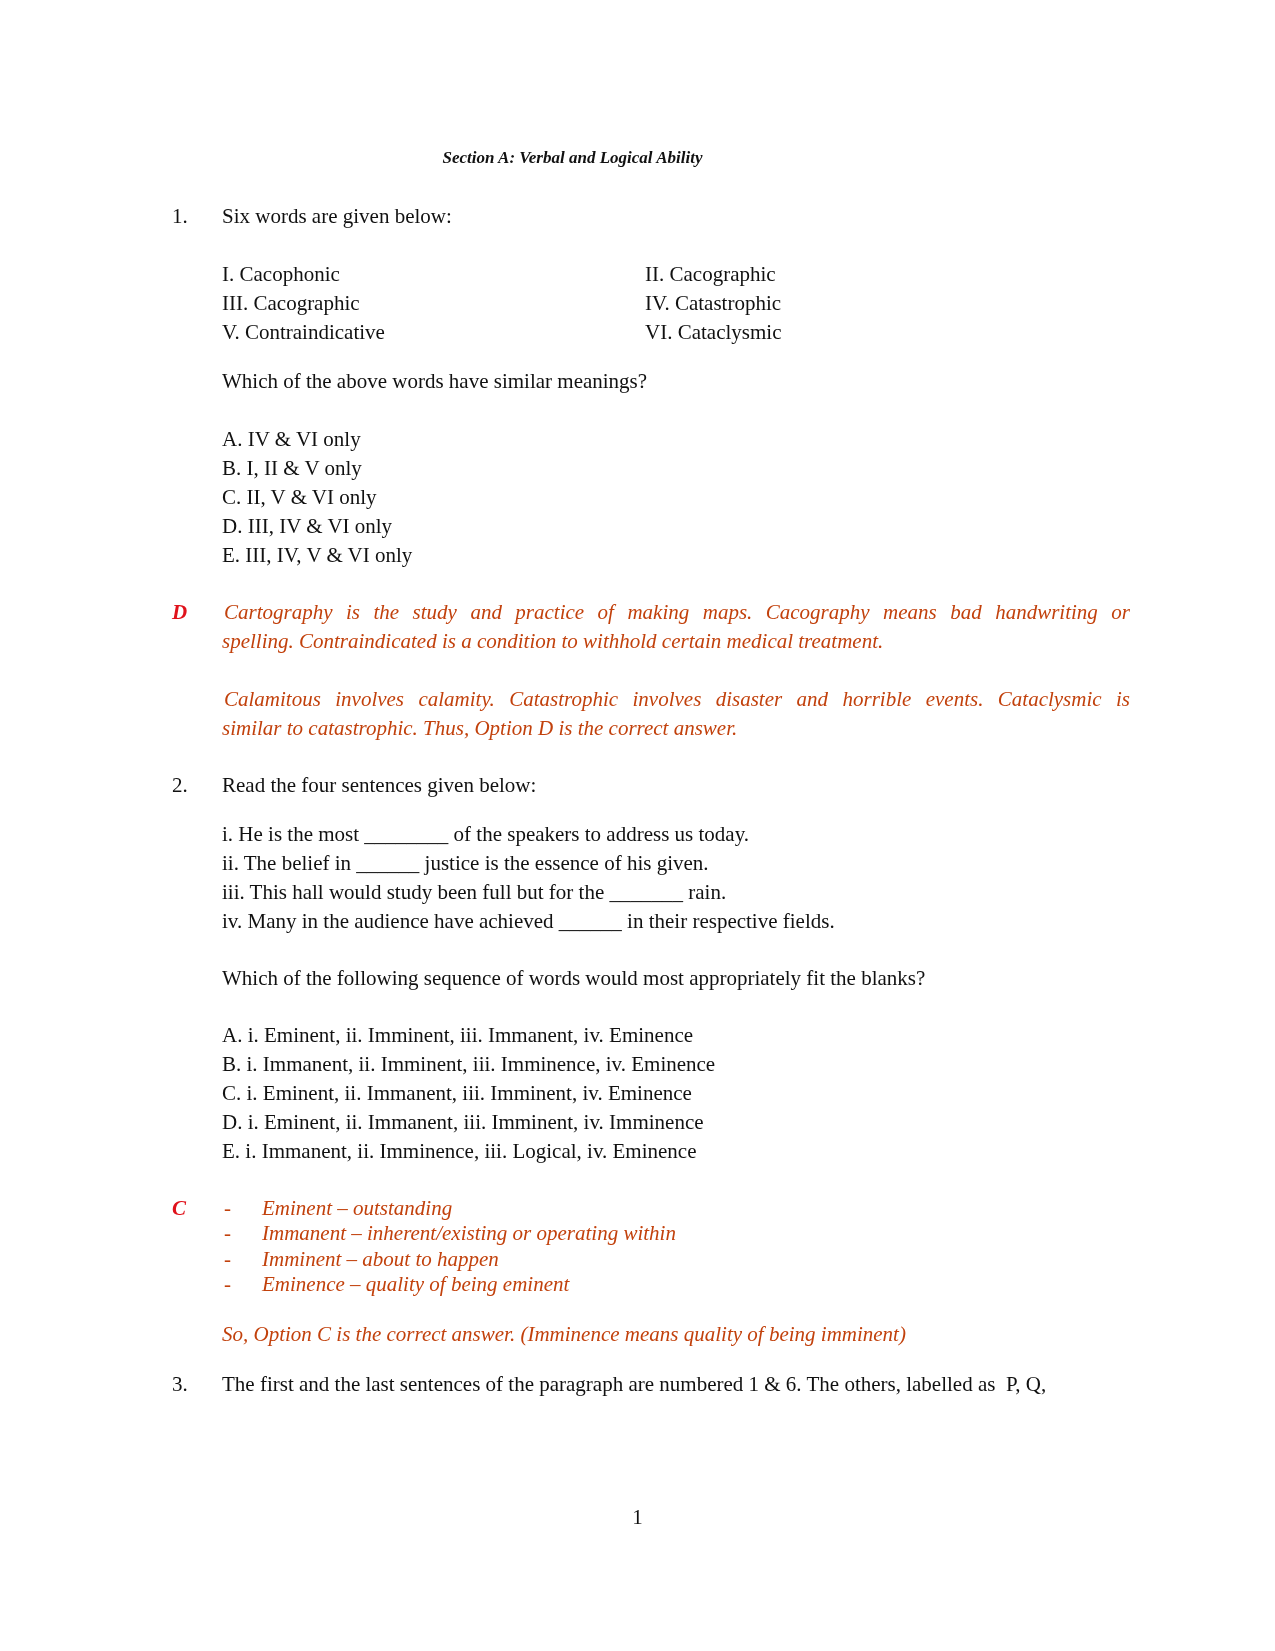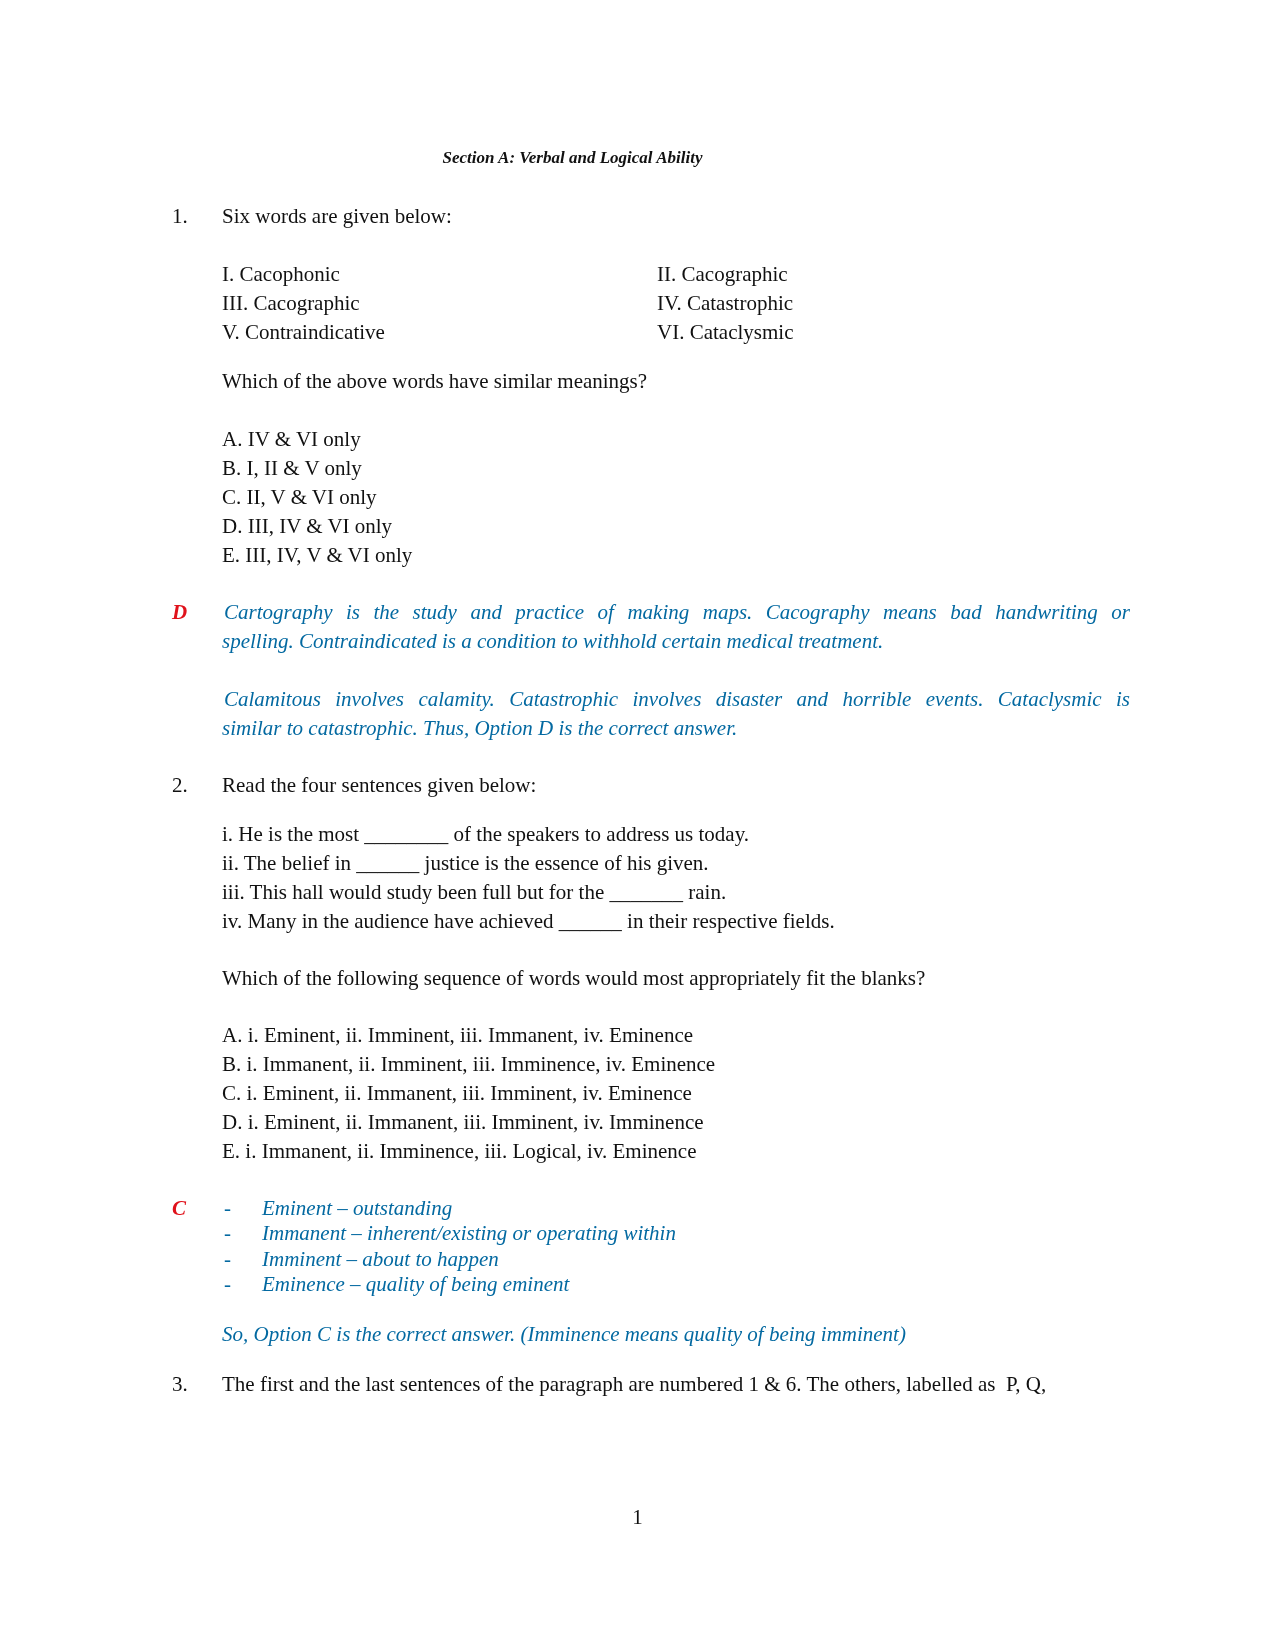--- a/index.html
+++ b/index.html
@@ -3,22 +3,22 @@
 <meta charset="utf-8">
 <style>
   html, body { margin: 0; padding: 0; background: #ffffff; }
   body { width: 1275px; height: 1651px; position: relative; overflow: hidden;
          font-family: "Liberation Serif", "DejaVu Serif", serif; color: #111; }
   .abs { position: absolute; white-space: nowrap; }
   .t { font-size: 21px; line-height: 29px; }
   .title { font-size: 17px; font-weight: bold; left: 0; width: 1145px; text-align: center; top: 148px; font-style: italic; }
   .num { left: 172px; }
   .indent { left: 216px; margin-left: 6px; }
-  .col2 { left: 645px; margin-left: 12px; }
-  .red { color: #0369a1; font-style: italic; }
+  .col2 { left: 645px; }
+  .red { color: #c2410c; font-style: italic; }
   .ans-letter { left: 172px; font-weight: bold; font-style: italic; color: #e0121b; font-size: 21px; }
   .just { left: 224px; width: 906px; white-space: normal; text-align: justify; text-align-last: left; }
   .justfull { text-align-last: justify; }
   .dash { left: 224px; }
   .def { left: 262px; font-style: italic; }
   .pagenum { left: 0; width: 1275px; text-align: center; top: 1505px; font-size: 21px; }
 </style>
 </head>
 <body>
 

